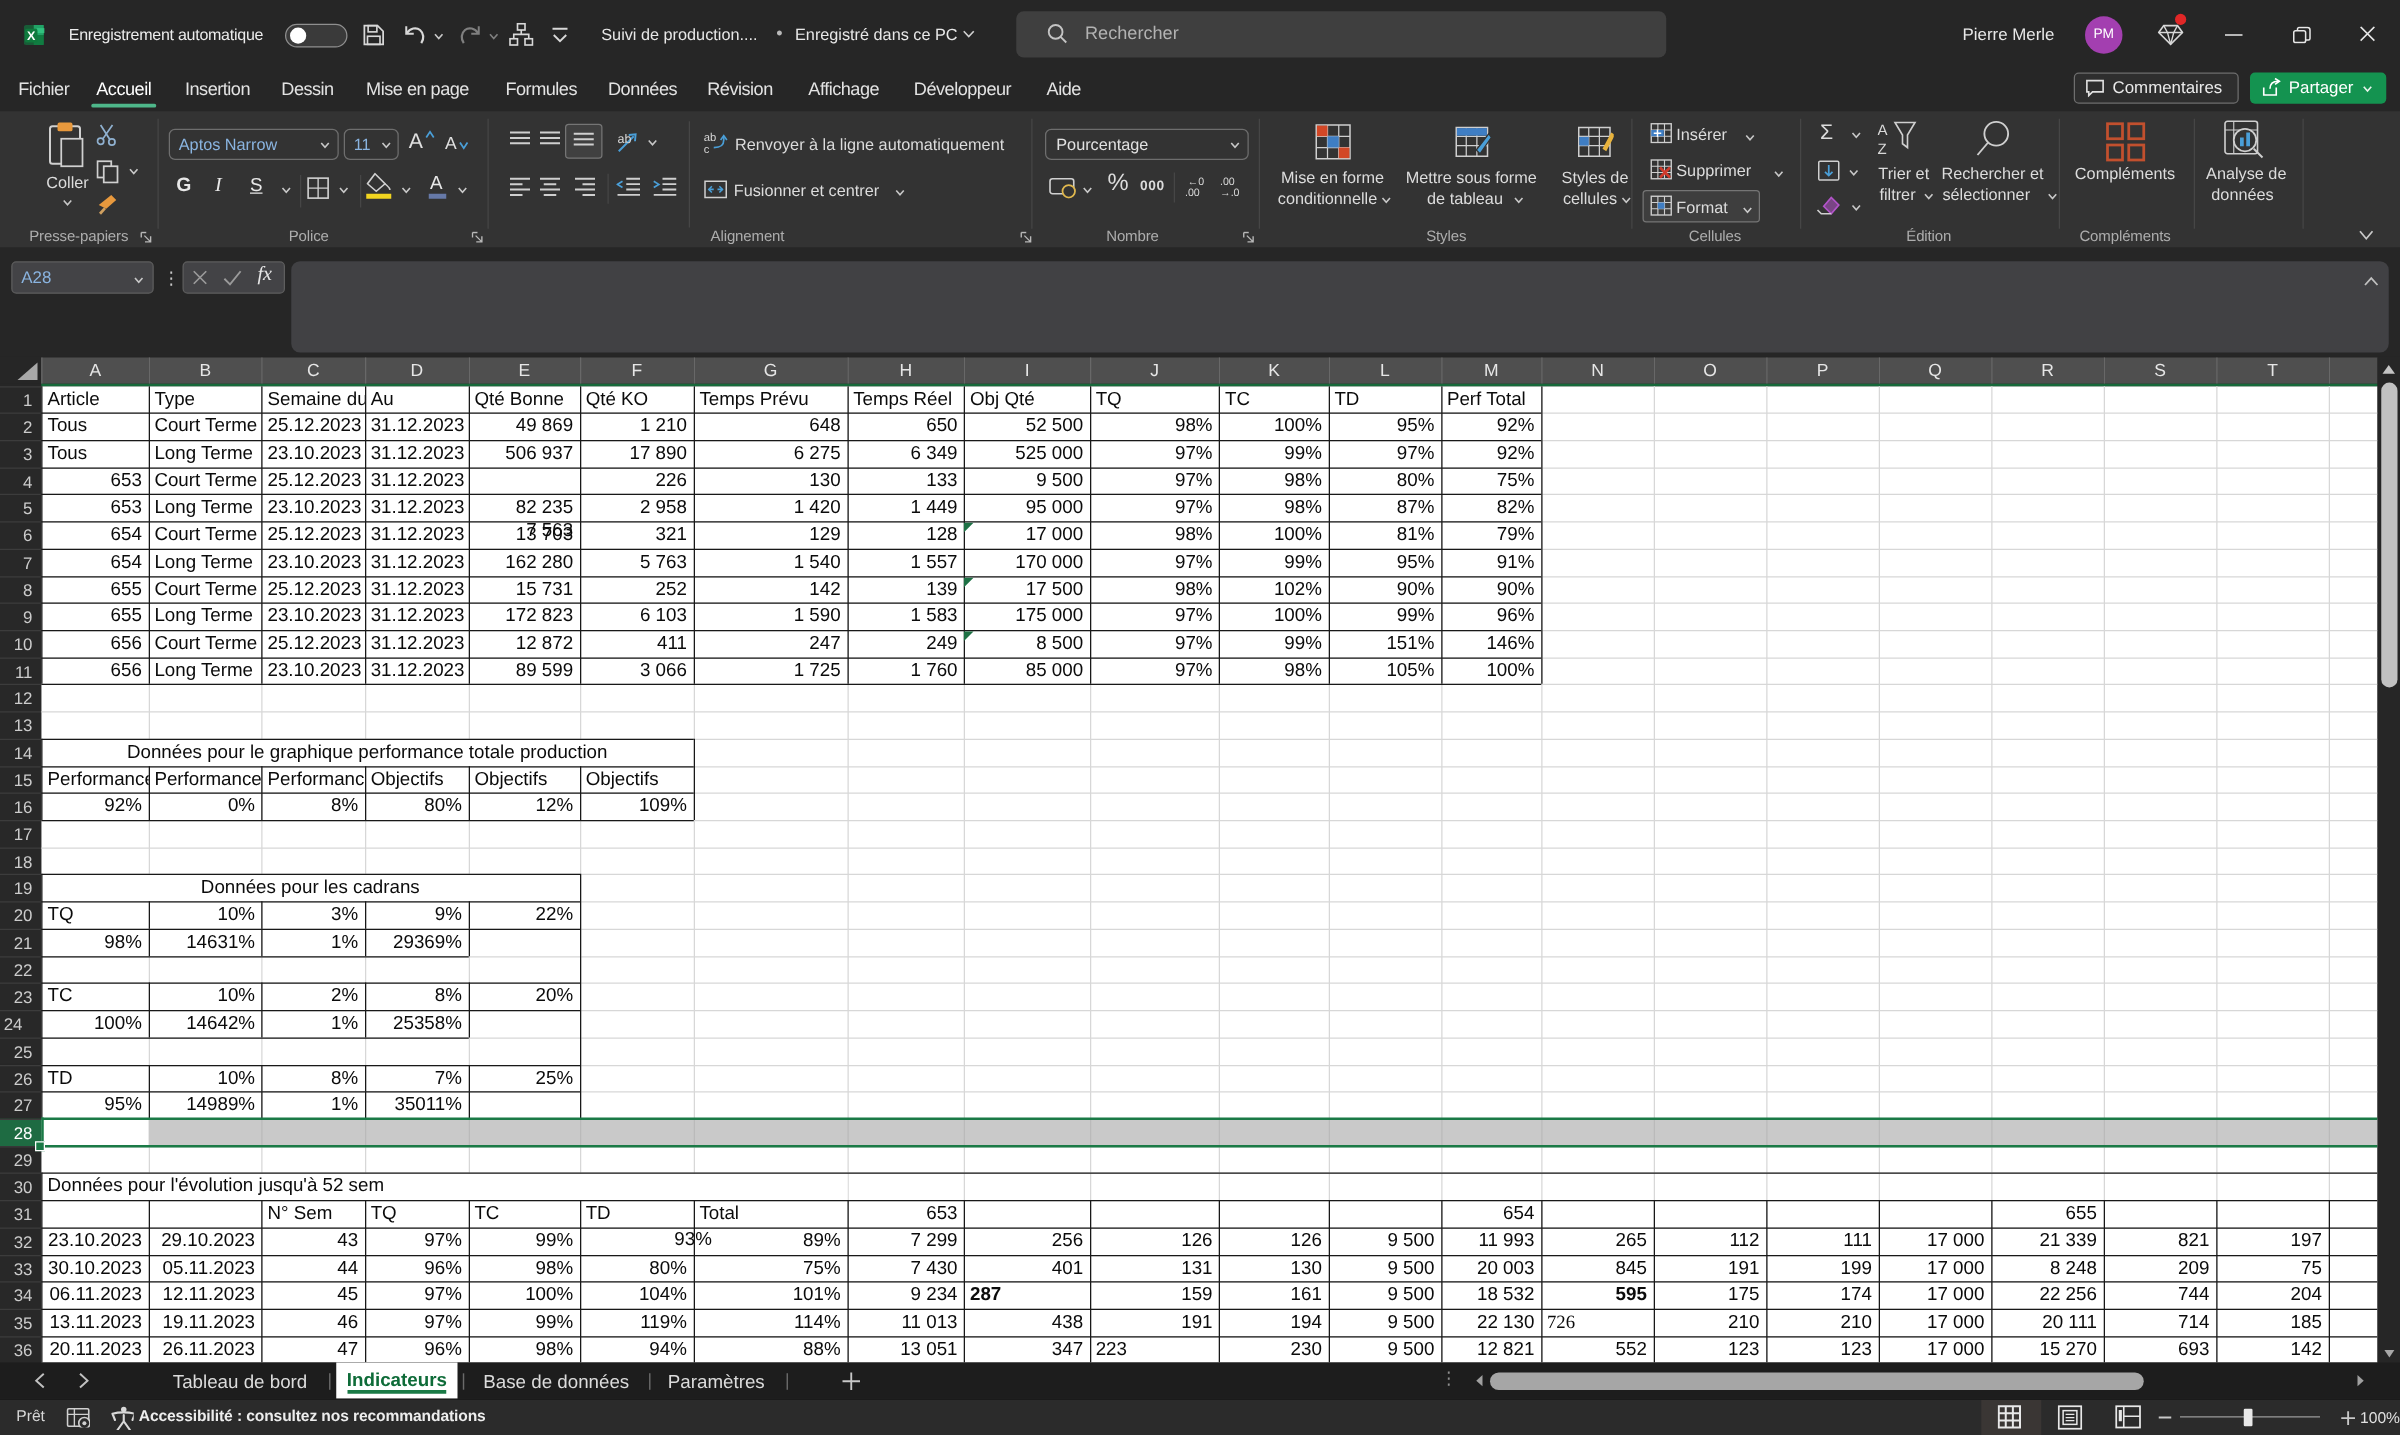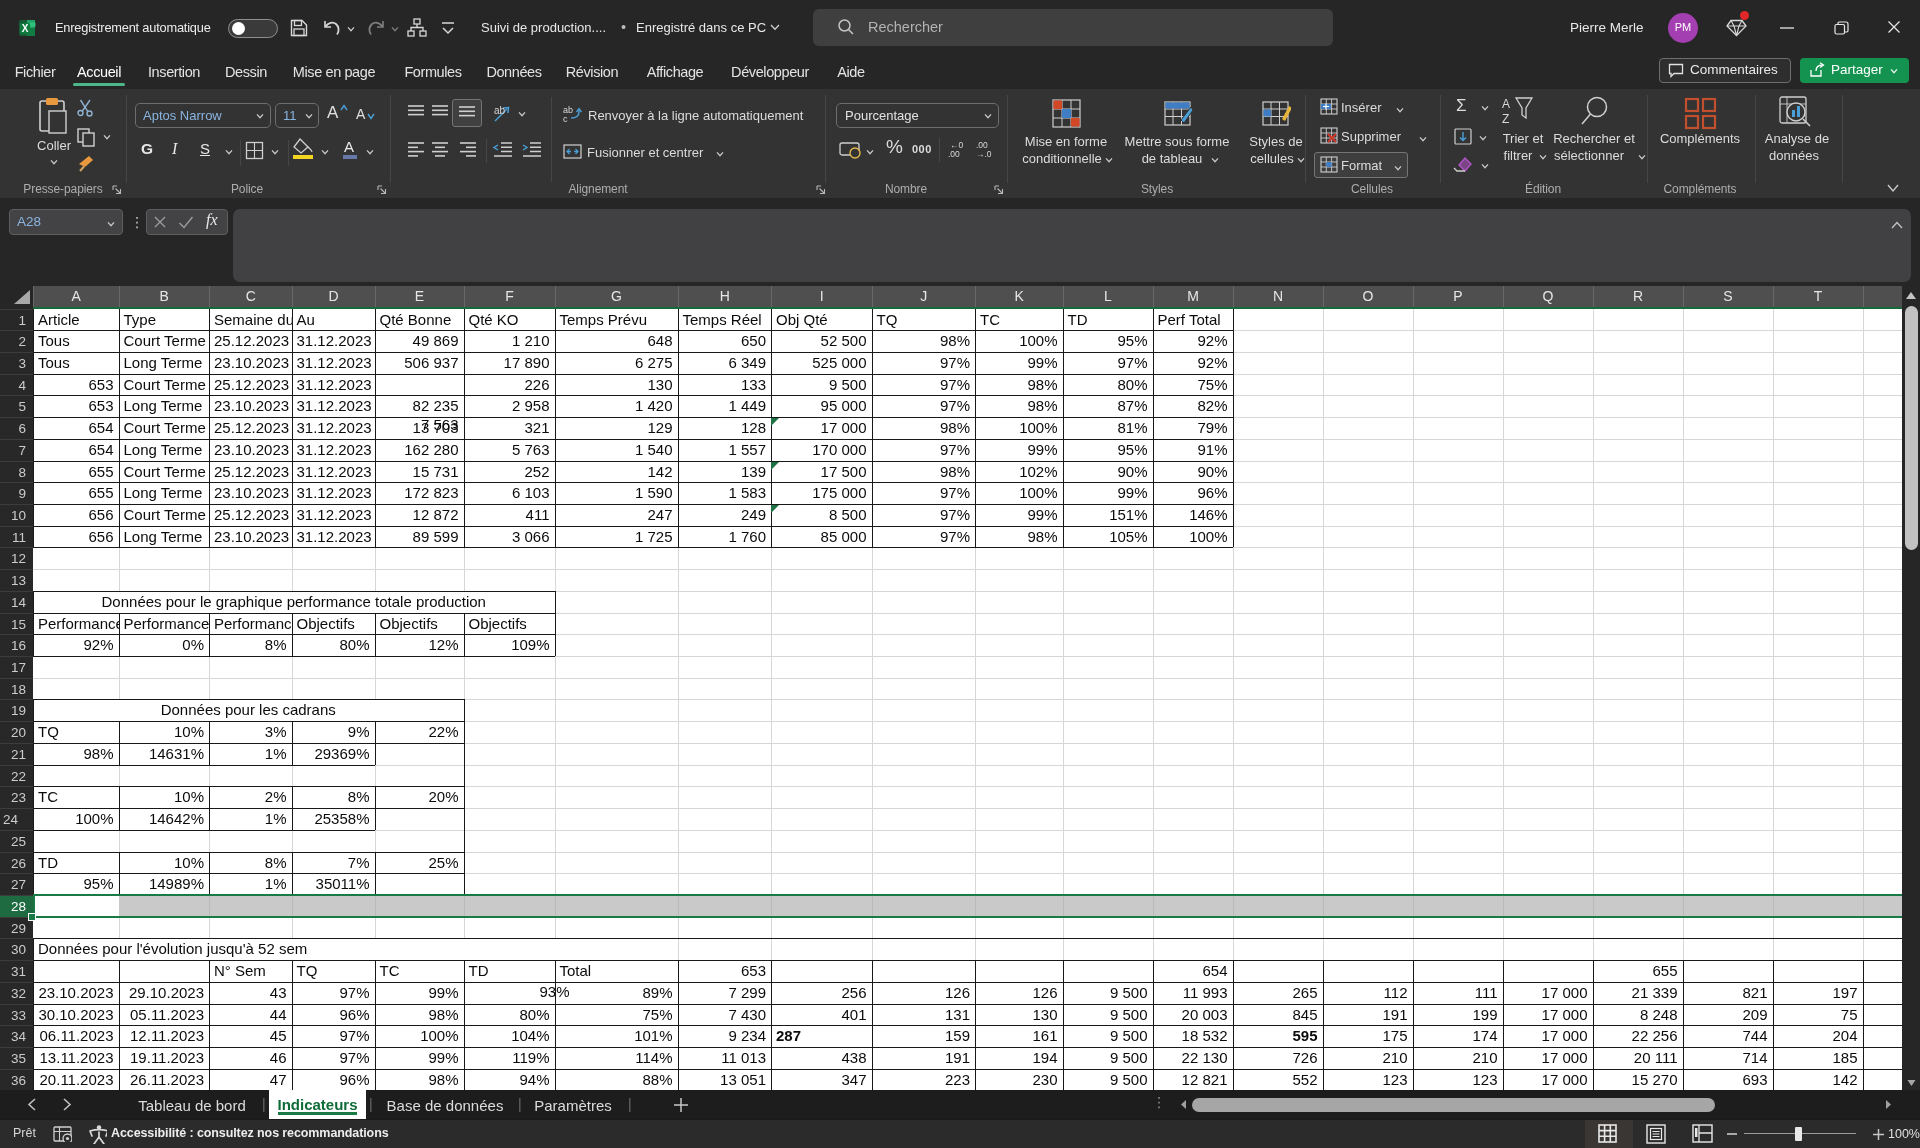--- a/index.html
+++ b/index.html
@@ -920,37 +920,37 @@
 <div class="cell" style="left:292.5px;top:1047.98px;width:82px;height:20.72px;line-height:20.72px;text-align:right;padding-left:4px;padding-right:5px;">97%</div>
 <div class="cell" style="left:375.5px;top:1047.98px;width:88px;height:20.72px;line-height:20.72px;text-align:right;padding-left:4px;padding-right:5px;">99%</div>
 <div class="cell" style="left:464.5px;top:1047.98px;width:90px;height:20.72px;line-height:20.72px;text-align:right;padding-left:4px;padding-right:5px;">119%</div>
 <div class="cell" style="left:555.5px;top:1047.98px;width:122px;height:20.72px;line-height:20.72px;text-align:right;padding-left:4px;padding-right:5px;">114%</div>
 <div class="cell" style="left:678.5px;top:1047.98px;width:92.5px;height:20.72px;line-height:20.72px;text-align:right;padding-left:4px;padding-right:5px;">11 013</div>
 <div class="cell" style="left:772px;top:1047.98px;width:99.5px;height:20.72px;line-height:20.72px;text-align:right;padding-left:4px;padding-right:5px;">438</div>
 <div class="cell" style="left:872.5px;top:1047.98px;width:102.5px;height:20.72px;line-height:20.72px;text-align:right;padding-left:4px;padding-right:5px;">191</div>
 <div class="cell" style="left:976px;top:1047.98px;width:86.5px;height:20.72px;line-height:20.72px;text-align:right;padding-left:4px;padding-right:5px;">194</div>
 <div class="cell" style="left:1063.5px;top:1047.98px;width:89px;height:20.72px;line-height:20.72px;text-align:right;padding-left:4px;padding-right:5px;">9 500</div>
 <div class="cell" style="left:1153.5px;top:1047.98px;width:79px;height:20.72px;line-height:20.72px;text-align:right;padding-left:4px;padding-right:5px;">22 130</div>
-<div class="cell" style="left:1233.5px;top:1047.98px;width:89px;height:20.72px;line-height:20.72px;text-align:right;padding-left:4px;padding-right:5px;">726</div>
+<div class="cell" style="left:1233.5px;top:1047.98px;width:89px;height:20.72px;line-height:20.72px;padding-left:4px;padding-right:5px;font-family:Liberation Serif, serif;">726</div>
 <div class="cell" style="left:1323.5px;top:1047.98px;width:89px;height:20.72px;line-height:20.72px;text-align:right;padding-left:4px;padding-right:5px;">210</div>
 <div class="cell" style="left:1413.5px;top:1047.98px;width:89px;height:20.72px;line-height:20.72px;text-align:right;padding-left:4px;padding-right:5px;">210</div>
 <div class="cell" style="left:1503.5px;top:1047.98px;width:89px;height:20.72px;line-height:20.72px;text-align:right;padding-left:4px;padding-right:5px;">17 000</div>
 <div class="cell" style="left:1593.5px;top:1047.98px;width:89px;height:20.72px;line-height:20.72px;text-align:right;padding-left:4px;padding-right:5px;">20 111</div>
 <div class="cell" style="left:1683.5px;top:1047.98px;width:89px;height:20.72px;line-height:20.72px;text-align:right;padding-left:4px;padding-right:5px;">714</div>
 <div class="cell" style="left:1773.5px;top:1047.98px;width:89px;height:20.72px;line-height:20.72px;text-align:right;padding-left:4px;padding-right:5px;">185</div>
 <div class="cell" style="left:34px;top:1069.7px;width:84.5px;height:20.72px;line-height:20.72px;text-align:right;padding-left:4px;padding-right:5px;">20.11.2023</div>
 <div class="cell" style="left:119.5px;top:1069.7px;width:89.5px;height:20.72px;line-height:20.72px;text-align:right;padding-left:4px;padding-right:5px;">26.11.2023</div>
 <div class="cell" style="left:210px;top:1069.7px;width:81.5px;height:20.72px;line-height:20.72px;text-align:right;padding-left:4px;padding-right:5px;">47</div>
 <div class="cell" style="left:292.5px;top:1069.7px;width:82px;height:20.72px;line-height:20.72px;text-align:right;padding-left:4px;padding-right:5px;">96%</div>
 <div class="cell" style="left:375.5px;top:1069.7px;width:88px;height:20.72px;line-height:20.72px;text-align:right;padding-left:4px;padding-right:5px;">98%</div>
 <div class="cell" style="left:464.5px;top:1069.7px;width:90px;height:20.72px;line-height:20.72px;text-align:right;padding-left:4px;padding-right:5px;">94%</div>
 <div class="cell" style="left:555.5px;top:1069.7px;width:122px;height:20.72px;line-height:20.72px;text-align:right;padding-left:4px;padding-right:5px;">88%</div>
 <div class="cell" style="left:678.5px;top:1069.7px;width:92.5px;height:20.72px;line-height:20.72px;text-align:right;padding-left:4px;padding-right:5px;">13 051</div>
 <div class="cell" style="left:772px;top:1069.7px;width:99.5px;height:20.72px;line-height:20.72px;text-align:right;padding-left:4px;padding-right:5px;">347</div>
-<div class="cell" style="left:872.5px;top:1069.7px;width:102.5px;height:20.72px;line-height:20.72px;text-align:right;padding-left:4px;padding-right:5px;">223</div>
+<div class="cell" style="left:872.5px;top:1069.7px;width:102.5px;height:20.72px;line-height:20.72px;text-align:left;padding-left:4px;padding-right:5px;">223</div>
 <div class="cell" style="left:976px;top:1069.7px;width:86.5px;height:20.72px;line-height:20.72px;text-align:right;padding-left:4px;padding-right:5px;">230</div>
 <div class="cell" style="left:1063.5px;top:1069.7px;width:89px;height:20.72px;line-height:20.72px;text-align:right;padding-left:4px;padding-right:5px;">9 500</div>
 <div class="cell" style="left:1153.5px;top:1069.7px;width:79px;height:20.72px;line-height:20.72px;text-align:right;padding-left:4px;padding-right:5px;">12 821</div>
 <div class="cell" style="left:1233.5px;top:1069.7px;width:89px;height:20.72px;line-height:20.72px;text-align:right;padding-left:4px;padding-right:5px;">552</div>
 <div class="cell" style="left:1323.5px;top:1069.7px;width:89px;height:20.72px;line-height:20.72px;text-align:right;padding-left:4px;padding-right:5px;">123</div>
 <div class="cell" style="left:1413.5px;top:1069.7px;width:89px;height:20.72px;line-height:20.72px;text-align:right;padding-left:4px;padding-right:5px;">123</div>
 <div class="cell" style="left:1503.5px;top:1069.7px;width:89px;height:20.72px;line-height:20.72px;text-align:right;padding-left:4px;padding-right:5px;">17 000</div>
 <div class="cell" style="left:1593.5px;top:1069.7px;width:89px;height:20.72px;line-height:20.72px;text-align:right;padding-left:4px;padding-right:5px;">15 270</div>
 <div class="cell" style="left:1683.5px;top:1069.7px;width:89px;height:20.72px;line-height:20.72px;text-align:right;padding-left:4px;padding-right:5px;">693</div>
 <div class="cell" style="left:1773.5px;top:1069.7px;width:89px;height:20.72px;line-height:20.72px;text-align:right;padding-left:4px;padding-right:5px;">142</div>

